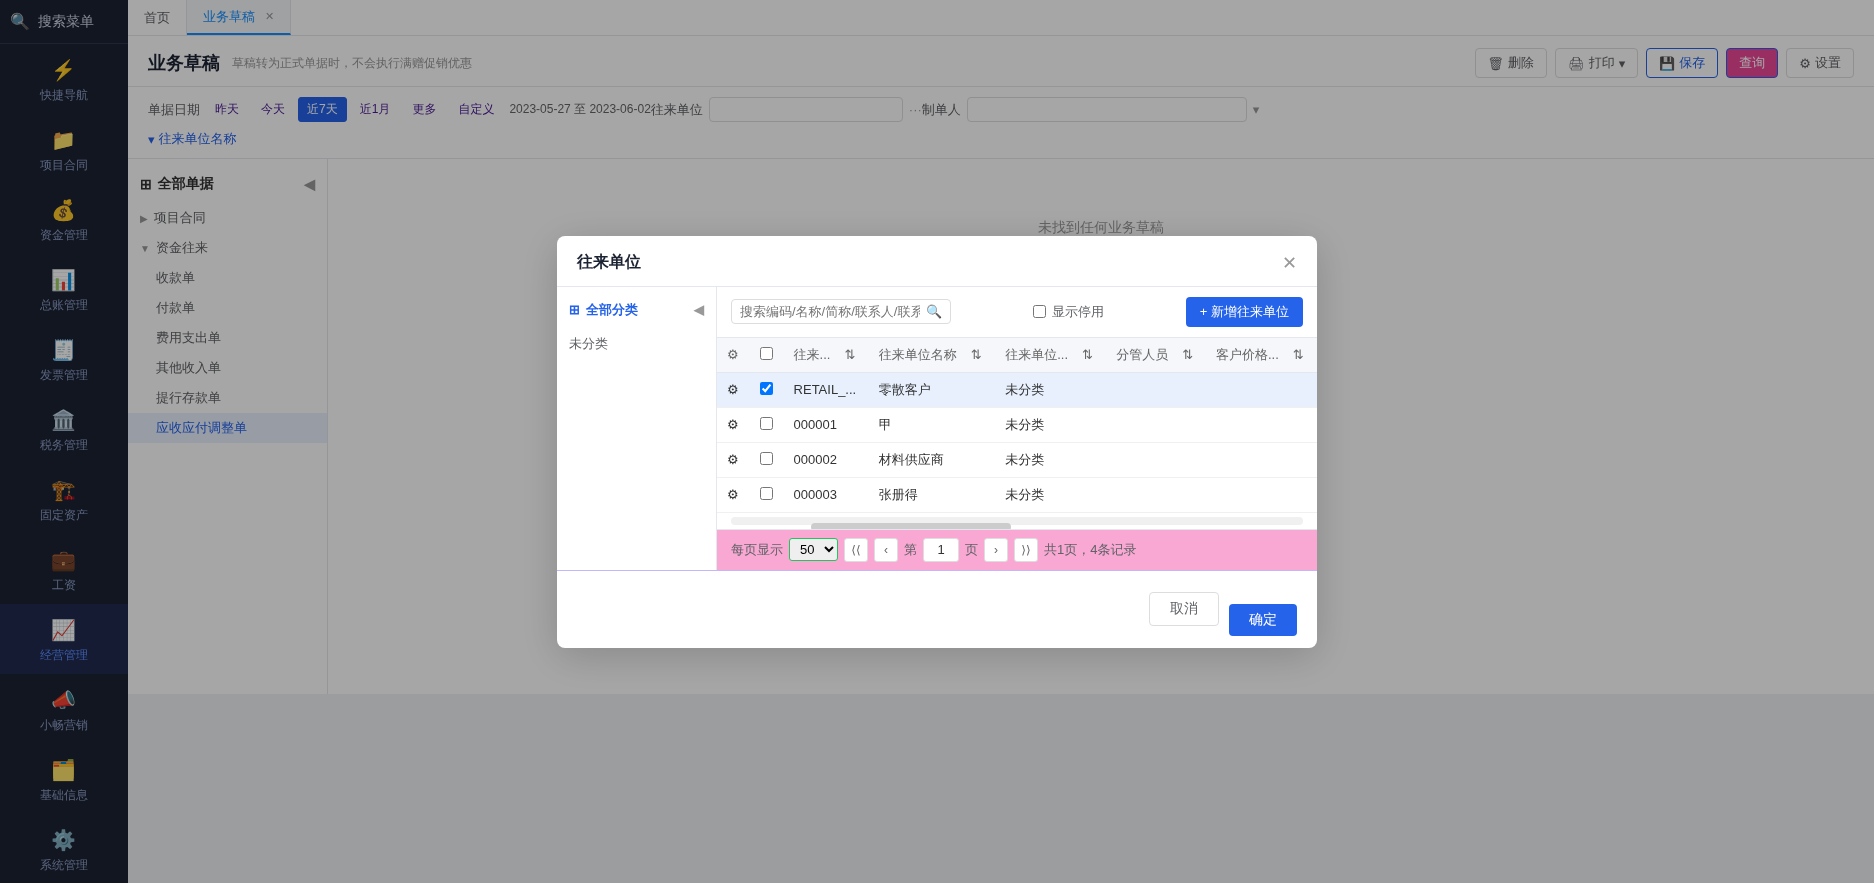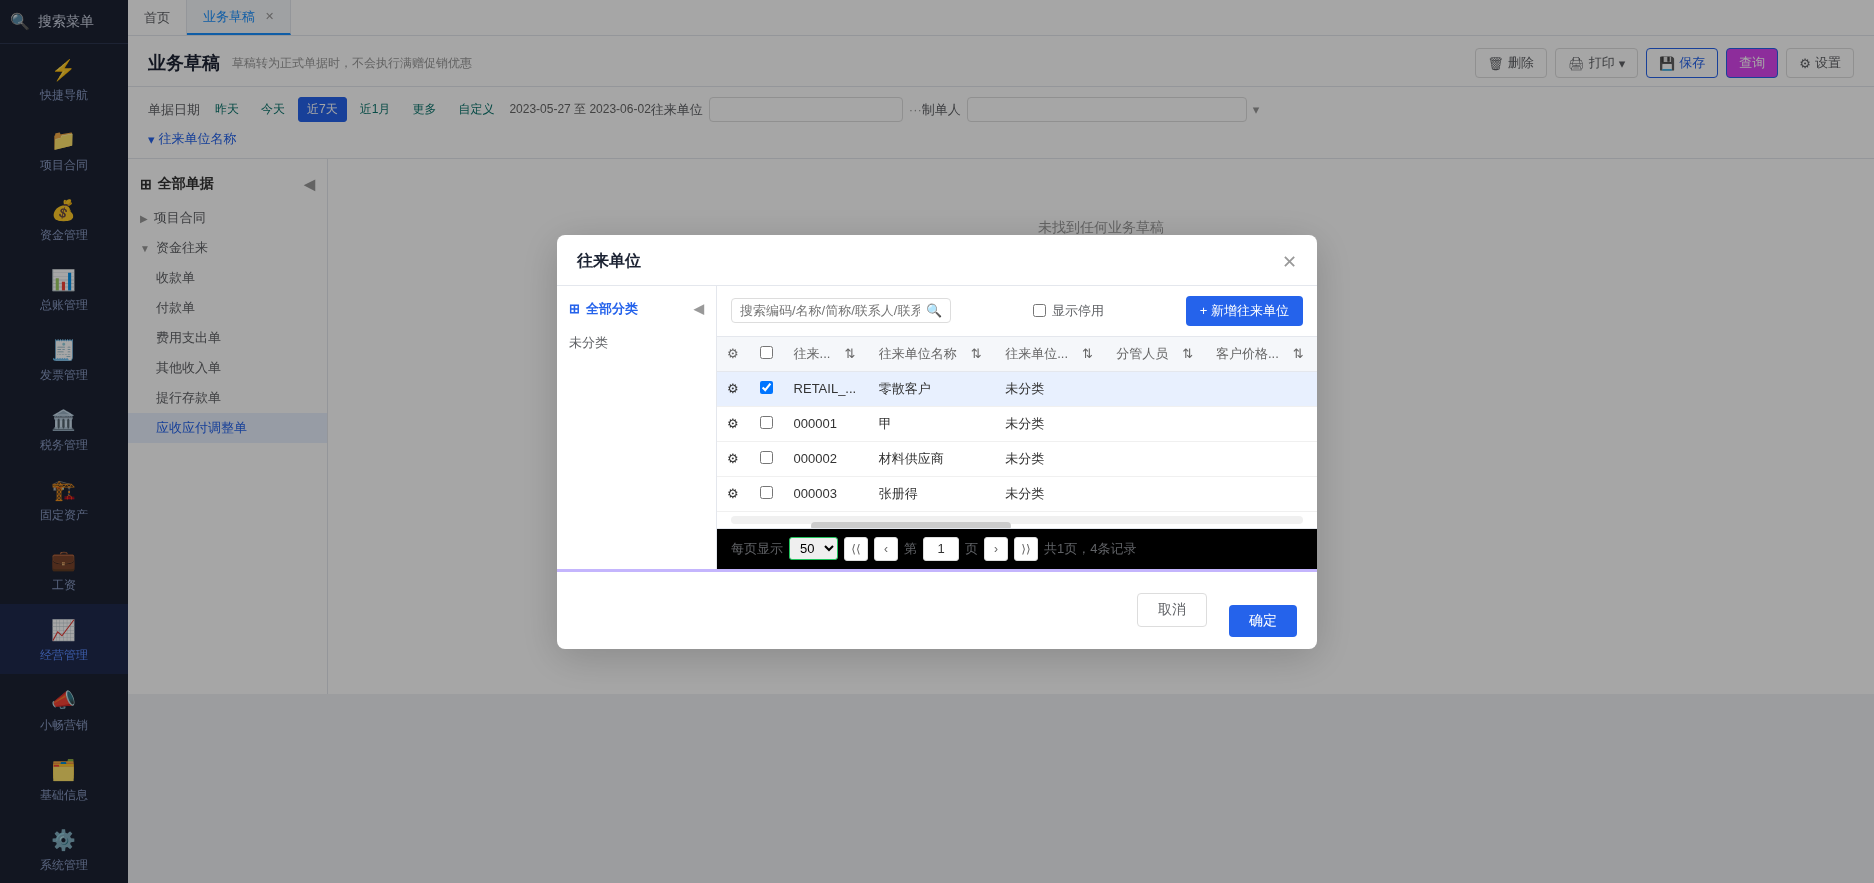--- a/index.html
+++ b/index.html
@@ -45,33 +45,33 @@
       display: flex; align-items: center; justify-content: space-between;
     }
     .page-header-left { display: flex; align-items: center; gap: 12px; }
     .page-title { font-size: 18px; font-weight: 600; color: #1c2333; }
     .page-subtitle { font-size: 12px; color: #999; }
     .page-header-actions { display: flex; align-items: center; gap: 8px; }
     .action-btn {
       display: flex; align-items: center; gap: 4px; padding: 5px 12px; border: 1px solid #ddd;
       border-radius: 4px; font-size: 13px; cursor: pointer; background: #fff; color: #606266;
     }
-    .action-btn.primary { background: #d946ef; color: #fff; border-color: #2563eb; }
+    .action-btn.primary { background: #ec4899; color: #fff; border-color: #2563eb; }
     .action-btn.save { background: #fff; color: #2563eb; border-color: #2563eb; }
 
     
     .filter-bar {
       background: #fff; padding: 10px 20px; border-bottom: 1px solid #e4e7ed; flex-shrink: 0;
     }
     .filter-row { display: flex; align-items: center; flex-wrap: wrap; }
     .filter-item { display: flex; align-items: center; gap: 6px; font-size: 13px; color: #606266; }
     .filter-label { white-space: nowrap; }
     .date-tabs { display: flex; gap: 4px; }
     .date-tab {
-      padding: 3px 8px; border-radius: 3px; font-size: 12px; cursor: pointer; color: #0f766e; border: 1px solid transparent;
+      padding: 3px 8px; border-radius: 3px; font-size: 12px; cursor: pointer; color: #4c1d95; border: 1px solid transparent;
     }
     .date-tab.active { background: #2563eb; color: #fff; border-color: #2563eb; }
     .filter-input {
       border: 1px solid #ddd; border-radius: 4px; padding: 4px 8px; font-size: 13px; color: #333;
       min-width: 160px; outline: none;
     }
     .expand-more { color: #2563eb; font-size: 13px; cursor: pointer; display: flex; align-items: center; gap: 4px; }
 
     
     .content-area { flex: 1; display: flex; overflow: hidden; }
@@ -154,40 +154,40 @@
       padding: 8px 10px; text-align: left; color: #666; font-weight: normal;
       border-bottom: 1px solid #e4e7ed; white-space: nowrap;
     }
     td { padding: 8px 10px; border-bottom: 1px solid #f0f0f0; color: #333; }
     tr.selected-row { background: #e8f0fe; }
     .th-sort { display: flex; align-items: center; gap: 14px; cursor: pointer; }
 
     
     .dialog-footer-table {
       display: flex; align-items: center; justify-content: space-between; padding: 8px 14px;
-      border-top: 1px solid #e4e7ed; background: #000000;
+      border-top: 1px solid #e4e7ed; background: #f9a8d4;
     }
     .pagination { display: flex; align-items: center; gap: 6px; font-size: 13px; color: #606266; }
     .page-btn {
       width: 24px; height: 24px; border: 1px solid #ddd; border-radius: 3px;
       background: #fff; cursor: pointer; display: flex; align-items: center; justify-content: center;
       font-size: 12px; color: #666;
     }
     .page-btn:disabled { color: #ccc; cursor: default; }
     .page-input {
       width: 36px; height: 24px; border: 1px solid #ddd; border-radius: 3px;
       text-align: center; font-size: 13px; color: #333;
     }
     .per-page-select {
       border: 1px solid #22c55e; border-radius: 3px; padding: 2px 6px; font-size: 13px;
     }
 
     .dialog-actions {
-      display: flex; align-items: center; justify-content: flex-end; gap: 22px;
-      padding: 12px 20px; border-top: 3px solid #c4b5fd;
+      display: flex; align-items: center; justify-content: flex-end; gap: 10px;
+      padding: 12px 20px; border-top: 1px solid #c4b5fd;
     }
     .btn-cancel {
       padding: 7px 20px; border: 1px solid #ddd; border-radius: 4px; background: #fff;
       font-size: 14px; color: #606266; cursor: pointer;
     }
     .btn-confirm {
       padding: 7px 20px; border: none; border-radius: 4px; background: #2563eb;
       font-size: 14px; color: #fff; cursor: pointer; margin-top: 21px;
     }
 

